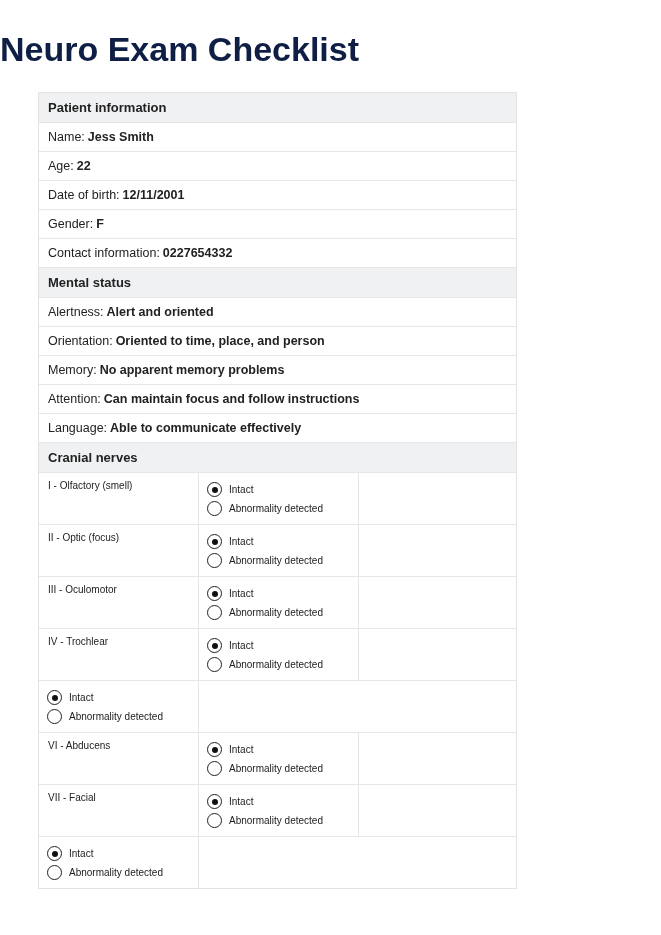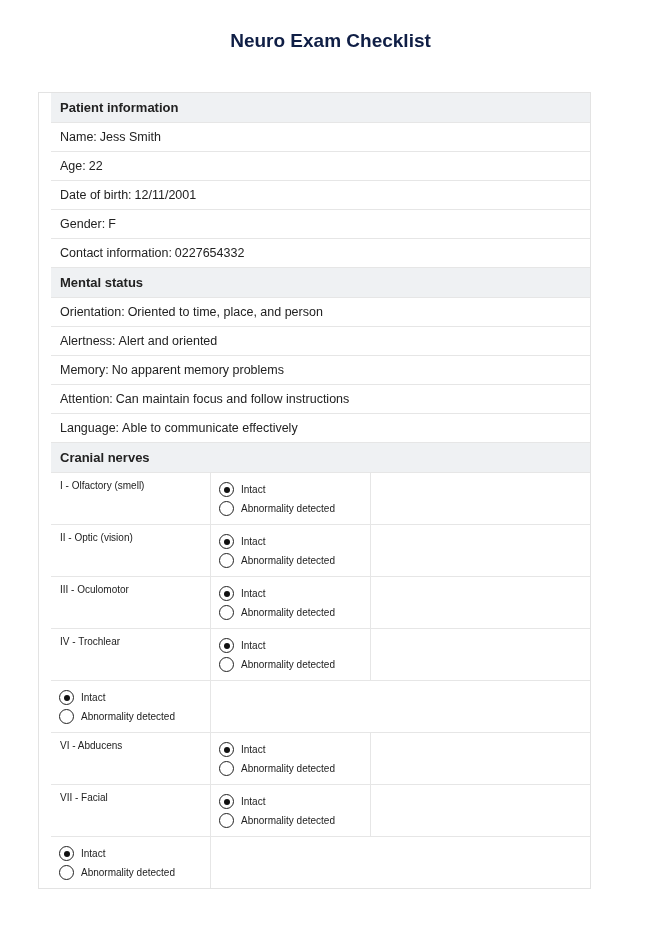--- a/index.html
+++ b/index.html
@@ -1,22 +1,22 @@
 <!DOCTYPE html>
 <html><head>
 <meta charset="utf-8">
 <style>
   html, body { margin:0; padding:0; background:#ffffff; }
   body { width:661px; height:935px; position:relative; font-family:"Liberation Sans", sans-serif; color:#222; }
-  .title { position:absolute; top:30px; left:0; width:661px; text-align:center; font-size:19px; font-weight:bold; color:#0f1e45; }
-  .tbl { position:absolute; left:38px; top:92px; width:553px; border:1px solid #e3e3e3; box-sizing:border-box;padding-left:12px; }
+  .title { position:absolute; top:30px; left:0; width:661px; text-align:left; font-size:34px; font-weight:bold; color:#0f1e45; }
+  .tbl { position:absolute; left:38px; top:92px; width:479px; border:1px solid #e3e3e3; box-sizing:border-box; }
   .sec { background:#eff1f3; height:29px; line-height:29px; padding-left:9px; font-size:13px; font-weight:bold; color:#222; border-bottom:1px solid #e6e6e6; }
   .row { height:28px; line-height:28px; padding-left:9px; font-size:12.5px; border-bottom:1px solid #e6e6e6; white-space:nowrap; }
   .row .lbl { color:#222; }
-  .row .val { margin-left:3px; }
+  .row .val { margin-left:3px;font-weight:bold; }
   .grid { display:flex; border-bottom:1px solid #e6e6e6; }
   .grid:last-child { border-bottom:none; }
   .c1 { width:160px; border-right:1px solid #e6e6e6; padding-left:9px; box-sizing:border-box; }
   .c2 { width:160px; border-right:1px solid #e6e6e6; padding-left:8px; box-sizing:border-box; }
   .c3 { flex:1; padding-left:9px; box-sizing:border-box; }
   .ghead { height:28px; line-height:28px; font-size:13px; font-weight:bold; }
   .nrow { height:51px; font-size:10px; }
   .nrow .c1 { padding-top:7px; }
   .opt { display:flex; align-items:center; height:19px; margin-top:0; }
   .opts { padding-top:7px; }
@@ -32,22 +32,22 @@
   <div class="sec">Patient information</div>
   <div id="pi-rows">
       <div class="row"><span class="lbl">Name:</span><span class="val">Jess Smith</span></div>
       <div class="row"><span class="lbl">Age:</span><span class="val">22</span></div>
       <div class="row"><span class="lbl">Date of birth:</span><span class="val">12/11/2001</span></div>
       <div class="row"><span class="lbl">Gender:</span><span class="val">F</span></div>
       <div class="row"><span class="lbl">Contact information:</span><span class="val">0227654332</span></div>
     </div>
   <div class="sec">Mental status</div>
   <div id="ms-rows">
+      <div class="row"><span class="lbl">Alertness:</span><span class="val">Alert and oriented</span></div>
       <div class="row"><span class="lbl">Orientation:</span><span class="val">Oriented to time, place, and person</span></div>
-      <div class="row"><span class="lbl">Alertness:</span><span class="val">Alert and oriented</span></div>
       <div class="row"><span class="lbl">Memory:</span><span class="val">No apparent memory problems</span></div>
       <div class="row"><span class="lbl">Attention:</span><span class="val">Can maintain focus and follow instructions</span></div>
       <div class="row"><span class="lbl">Language:</span><span class="val">Able to communicate effectively</span></div>
     </div>
   <div class="sec">Cranial nerves</div>
   <div id="cn-rows">
       <div class="grid nrow">
         <div class="c1">I - Olfactory (smell)</div>
         <div class="c2 opts">
           <div class="opt">
@@ -57,21 +57,21 @@
             <span>Intact</span>
           </div>
           <div class="opt">
             <span class="radio"></span>
             <span>Abnormality detected</span>
           </div>
         </div>
         <div class="c3"></div>
       </div>
       <div class="grid nrow">
-        <div class="c1">II - Optic (vision)</div>
+        <div class="c1">II - Optic (focus)</div>
         <div class="c2 opts">
           <div class="opt">
             <span class="radio">
               <span class="dot"></span>
             </span>
             <span>Intact</span>
           </div>
           <div class="opt">
             <span class="radio"></span>
             <span>Abnormality detected</span>

